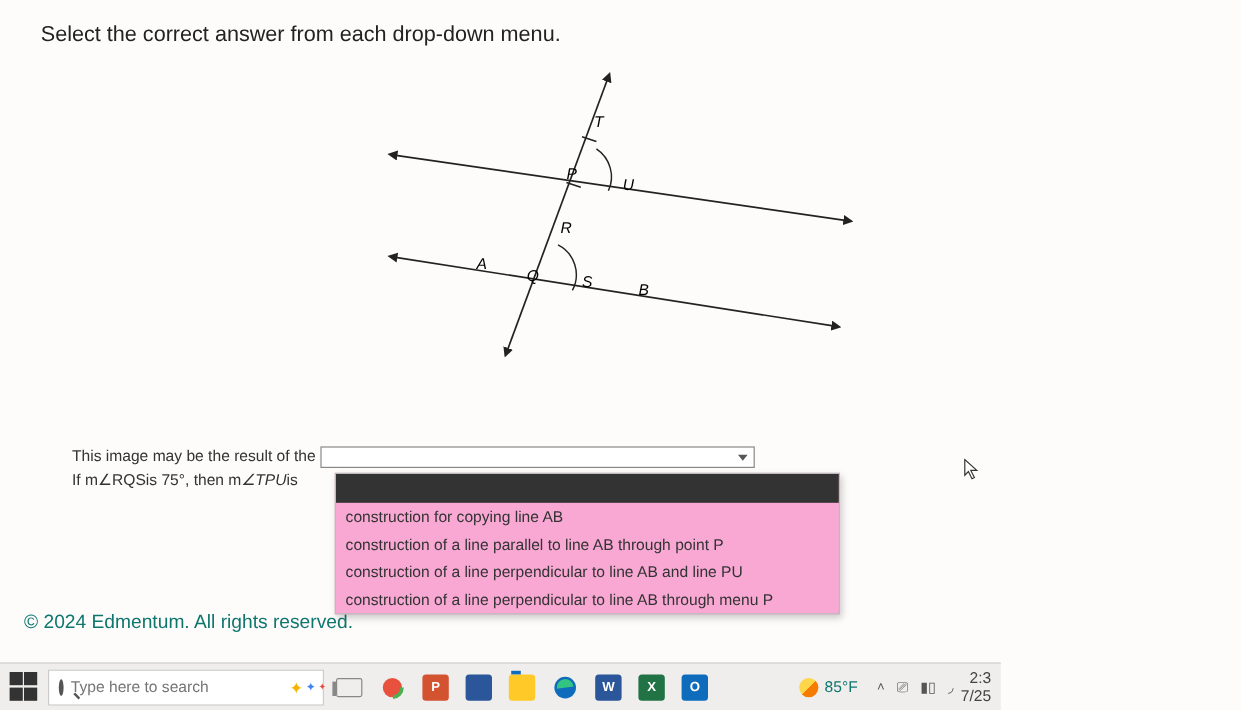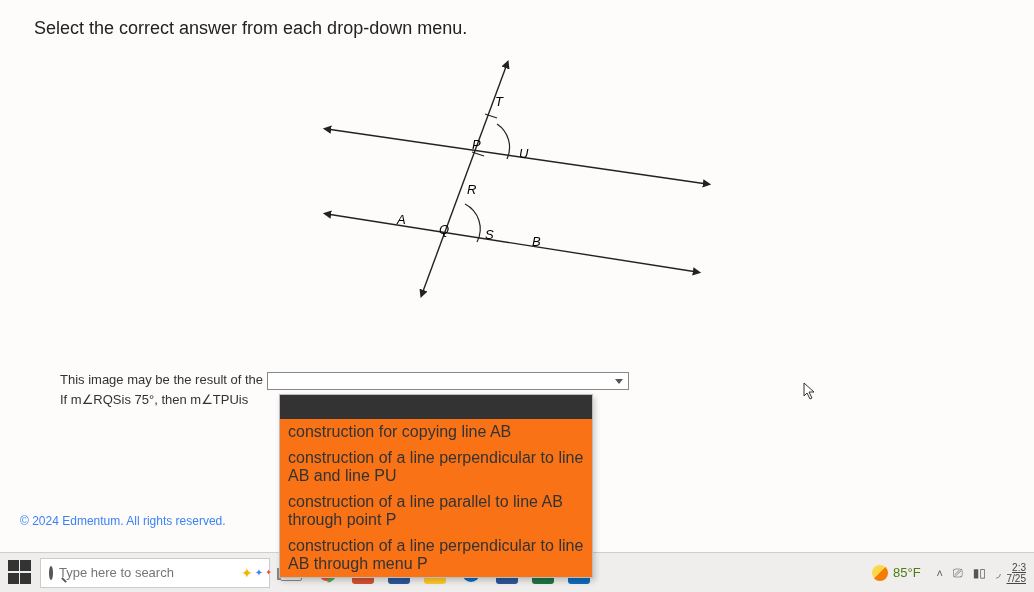--- a/index.html
+++ b/index.html
@@ -50,57 +50,57 @@
     position: absolute;
     right: 5px; top: 6px;
     border-left: 4px solid transparent;
     border-right: 4px solid transparent;
     border-top: 5px solid #555;
   }
   .dd-menu {
     position: absolute;
     left: 279px;
     top: 394px;
-    width: 314px;
-    background: #f97316;
+    width: 421px;
+    background: #f9a8d4;
     border: 1px solid #bbb;
     box-shadow: 2px 3px 6px rgba(0,0,0,.2);
-    font-size: 16px;
+    font-size: 13px;
     z-index: 5;
   }
   .dd-menu .item {
     padding: 4px 8px;
     color: #333;
     cursor: default;
   }
   .dd-menu .item.blank {
     background: #333;
     height: 24px;
   }
   .copyright {
     position: absolute;
     left: 20px;
     bottom: 10px;
-    font-size: 12px;
-    color: #3b82f6;
+    font-size: 16px;
+    color: #0f766e;
     margin-top: 40px;
   }
   .cursor-arrow {
     position: absolute;
     left: 803px;
     top: 382px;
     font-size: 16px;
     color: #333;
     pointer-events: none;
   }
   
   .taskbar {
     position: absolute;
     left: 0; bottom: 0;
-    width: 1034px;
+    width: 834px;
     height: 40px;
     background: #efeeed;
     border-top: 1px solid #d0cfce;
     display: flex;
     align-items: center;
     padding: 0 8px;
     gap: 6px;
   }
   .start-btn {
     width: 26px; height: 26px;
@@ -149,25 +149,25 @@
   .sparkle span:nth-child(3){ color:#e84c3d; font-size:8px;}
   .tb-icon {
     width: 30px; height: 30px;
     display: flex; align-items: center; justify-content: center;
     font-size: 16px;
     border-radius: 2px;
   }
   .tb-icon.taskview { border:1px solid #888; width:22px; height:16px; position:relative;}
   .tb-icon.taskview::before{content:"";position:absolute;left:-4px;top:2px;width:3px;height:12px;background:#888;}
   .tb-spacer { flex: 1; }
-  .weather { display:flex; align-items:flex-start; gap:5px; font-size:13px; color:#4d7c0f; margin-right:10px;}
+  .weather { display:flex; align-items:flex-start; gap:5px; font-size:13px; color:#0f766e; margin-right:10px;}
   .sun { width:16px;height:16px;border-radius:50%;background:linear-gradient(135deg,#ffd54a 50%,#f57c00 50%); }
   .tray { display:flex; align-items:center; gap:10px; font-size:12px; color:#555; }
   .tray .chev { font-size:11px; }
-  .datetime { font-size:10px; text-align:right; line-height:1.1; color:#444;text-decoration:underline;}
+  .datetime { font-size:13px; text-align:right; line-height:1.1; color:#444;}
   .app-sq { width:22px;height:22px;border-radius:3px;display:flex;align-items:center;justify-content:center;color:#fff;font-size:11px;font-weight:bold;}
 </style>
 </head>
 <body>
 
 <div class="content">
   <div class="instruction">Select the correct answer from each drop-down menu.</div>
 
   <div class="diagram-wrap">
     <svg class="diagram" width="440" height="260" viewBox="0 0 440 260">
@@ -203,30 +203,30 @@
 
   <div class="question-area">
     <div class="qrow">
       <span>This image may be the result of the </span>
       <span class="dropdown-field dd1"></span>
     </div>
     <div class="qrow">
       <span>If m</span>
       <span style="">∠RQS</span>
       <span> is 75°, then m</span>
-      <span style="">∠TPU</span>
+      <span style="font-style:italic">∠TPU</span>
       <span> is </span>
     </div>
   </div>
 
   <div class="dd-menu">
     <div class="item blank"></div>
     <div class="item">construction for copying line AB</div>
+    <div class="item">construction of a line parallel to line AB through point P</div>
     <div class="item">construction of a line perpendicular to line AB and line PU</div>
-    <div class="item">construction of a line parallel to line AB through point P</div>
     <div class="item">construction of a line perpendicular to line AB through menu P</div>
   </div>
 
   <div class="copyright">© 2024 Edmentum. All rights reserved.</div>
 
   <div class="cursor-arrow">
     <svg width="14" height="18" viewBox="0 0 14 18">
         <path d="M1 1 L1 14 L4 11 L7 17 L9 16 L6 10 L11 10 Z" fill="#fff" stroke="#333" stroke-width="1"></path>
       </svg>
   </div>

